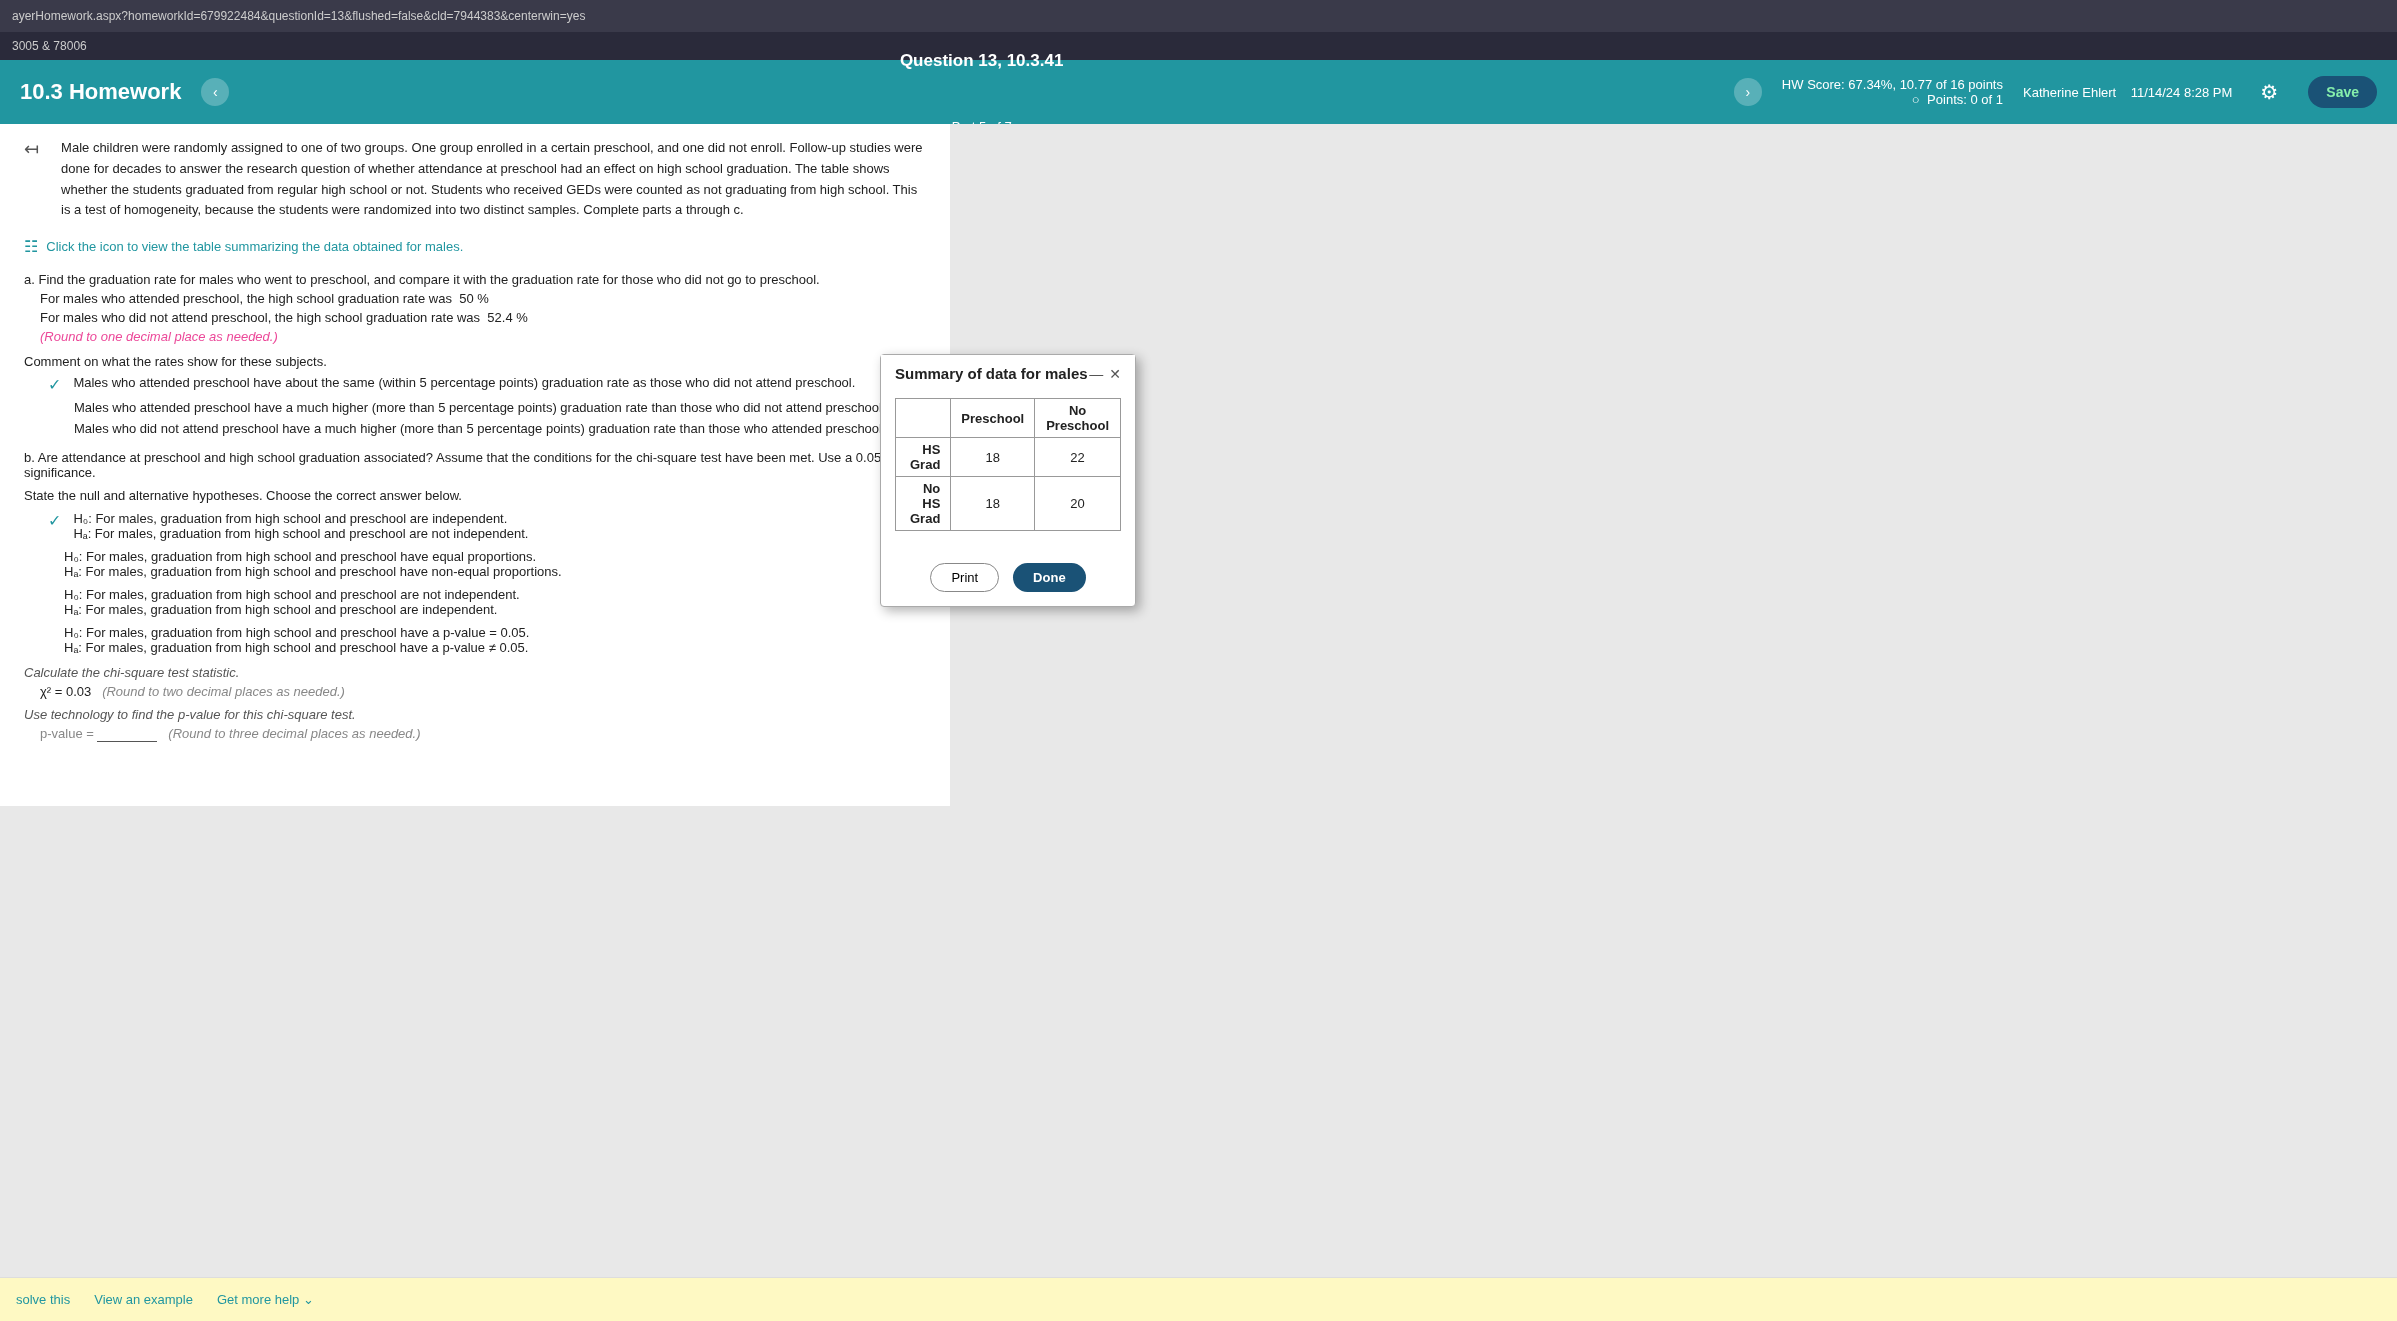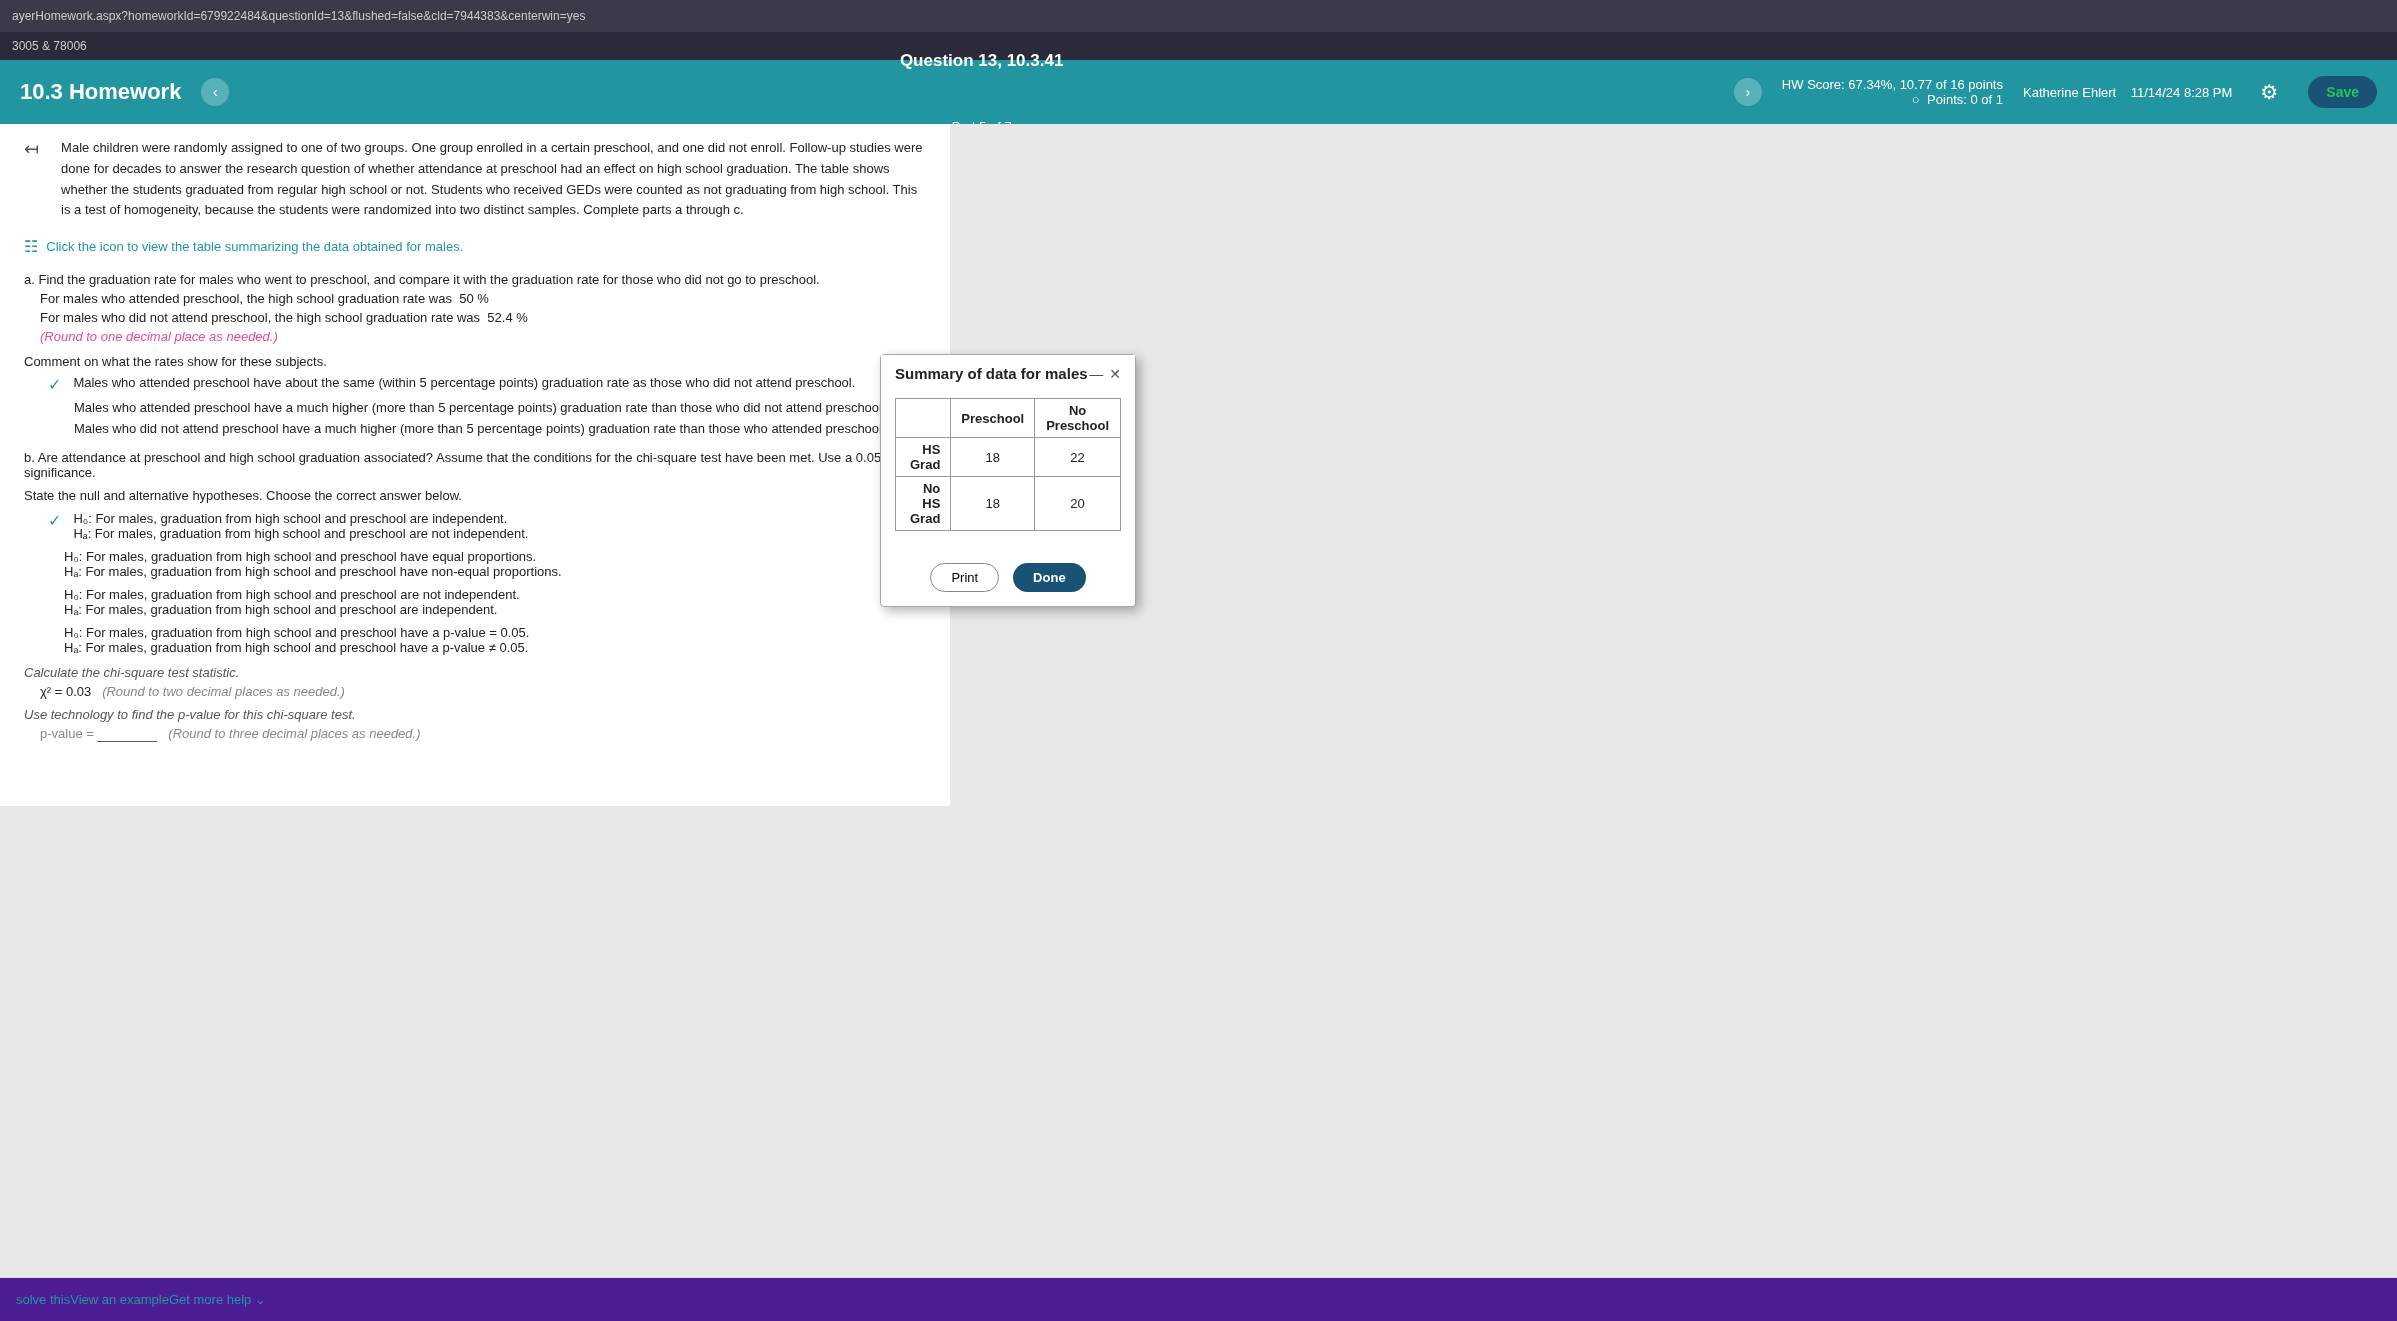--- a/index.html
+++ b/index.html
@@ -78,21 +78,21 @@
       font-size: 13px;
     }
     .user-info {
       flex: 0 0 auto;
       text-align: left;
       font-size: 13px;
       margin-right: 8px;
     }
     .save-btn {
       background: #1a5276;
-      color: #22c55e;
+      color: #86efac;
       border: none;
       padding: 8px 18px;
       border-radius: 20px;
       font-size: 14px;
       font-weight: bold;
       cursor: pointer;
     }
     .problem-text {
       font-size: 13px;
       line-height: 1.6;
@@ -153,25 +153,26 @@
     .pvalue-line {
       font-size: 13px;
       margin: 4px 0 4px 16px;
       color: #888;
     }
     .bottom-bar {
       position: fixed;
       bottom: 0;
       left: 0;
       right: 0;
-      background: #4c1d95;
+      background: #fef9c3;
       border-top: 1px solid #ddd;
       padding: 8px 16px;
       display: flex;
       align-items: center;
+      gap: 24px;
       height: 44px;
     }
     .bottom-link {
       color: #2196a0;
       cursor: pointer;
       font-size: 13px;
       text-decoration: none;
     }
     
     .modal-overlay {

